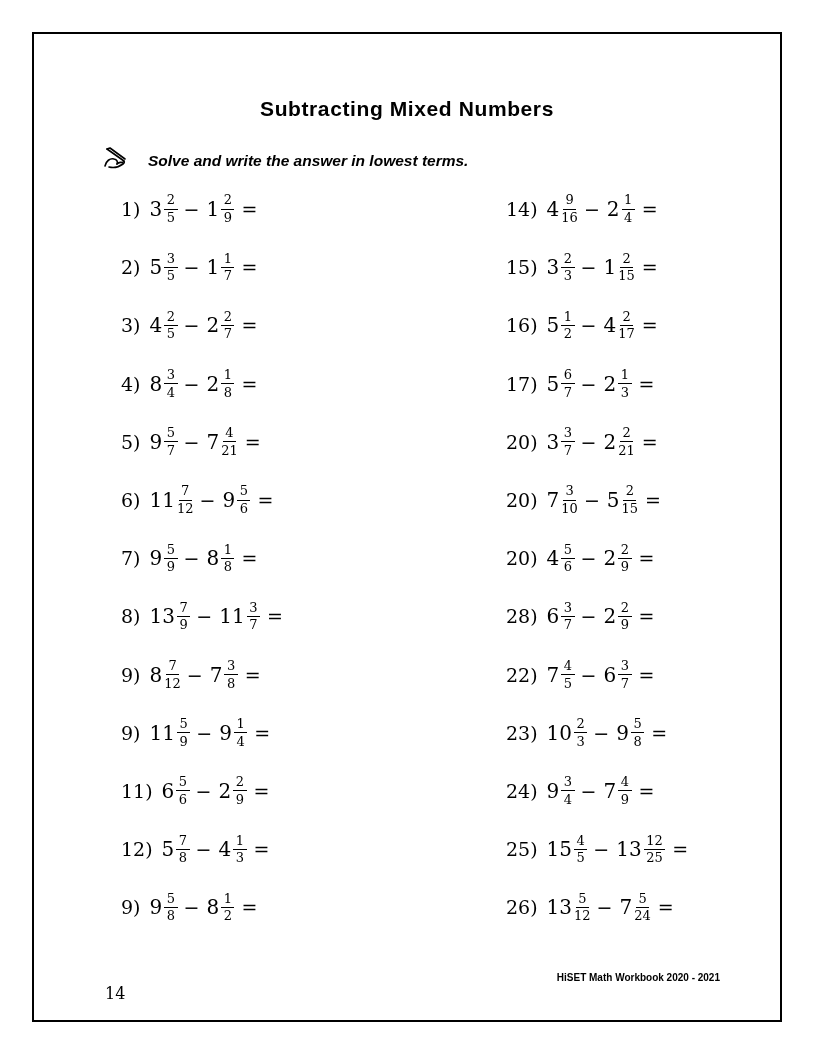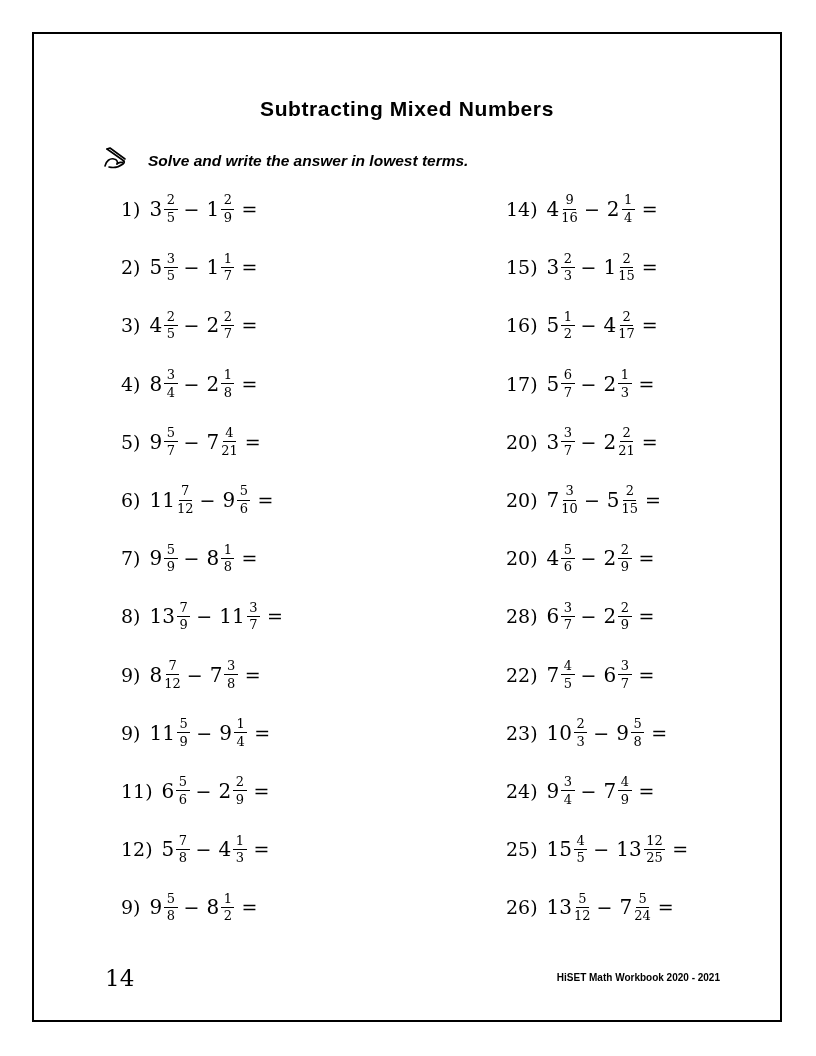--- a/index.html
+++ b/index.html
@@ -43,21 +43,21 @@
     display:inline-flex;flex-direction:column;align-items:center;
     line-height:1.05;font-size:13px;margin-left:2px;
   }
   .frac .top{
     padding:0 2.5px 1.5px;border-bottom:1.4px solid #000;
   }
   .frac .bot{padding-top:1.5px;}
   .op{font-size:19px;margin:0 7px 0 6px;}
   .eq{font-size:19px;margin-left:7px;}
   .footer-page{
-    position:absolute;left:71px;top:931px;font-size:23px;
+    position:absolute;left:71px;top:950px;font-size:16px;
   }
   .footer-book{
     position:absolute;right:60px;top:938px;
     font-family:"Liberation Sans", sans-serif;
     font-weight:bold;font-size:10px;
   }
   .icon-wrap{display:inline-flex;align-items:center;}
 </style>
 </head>
 <body>

